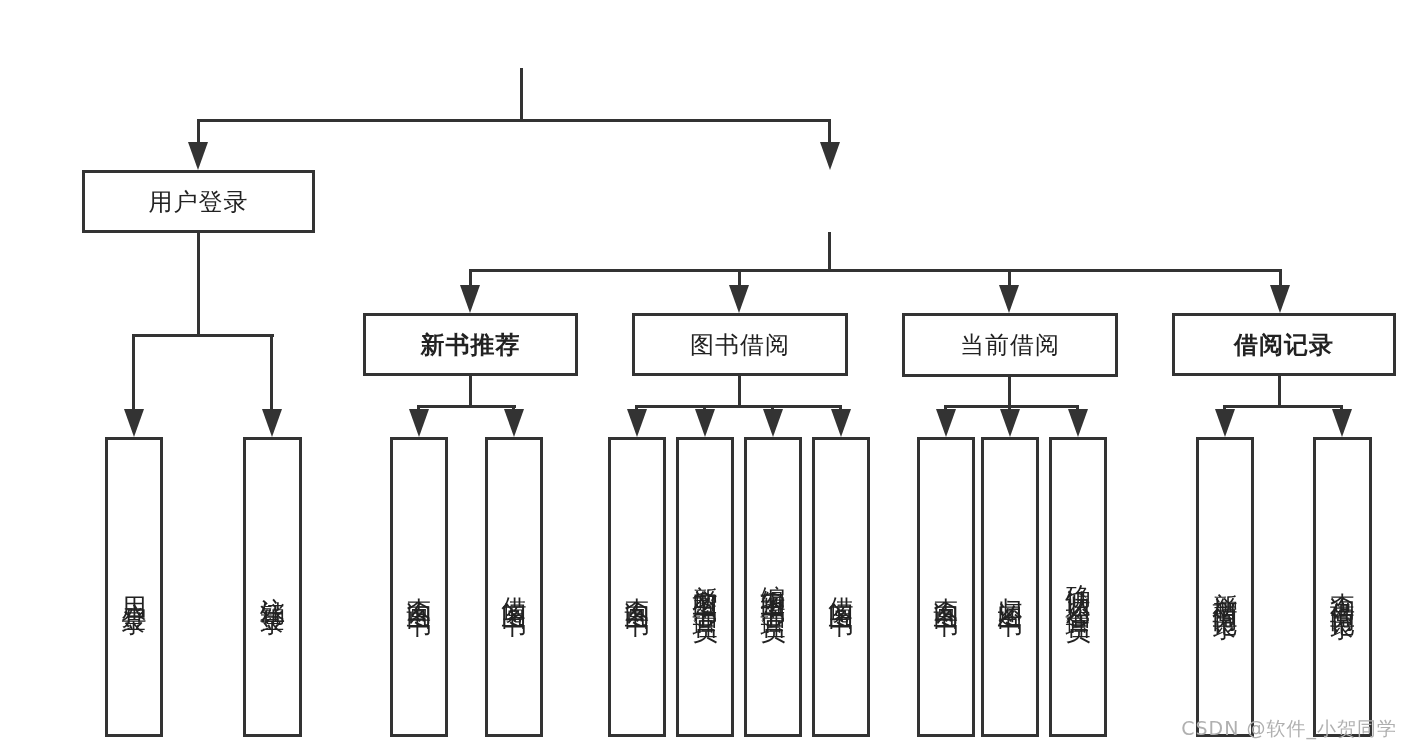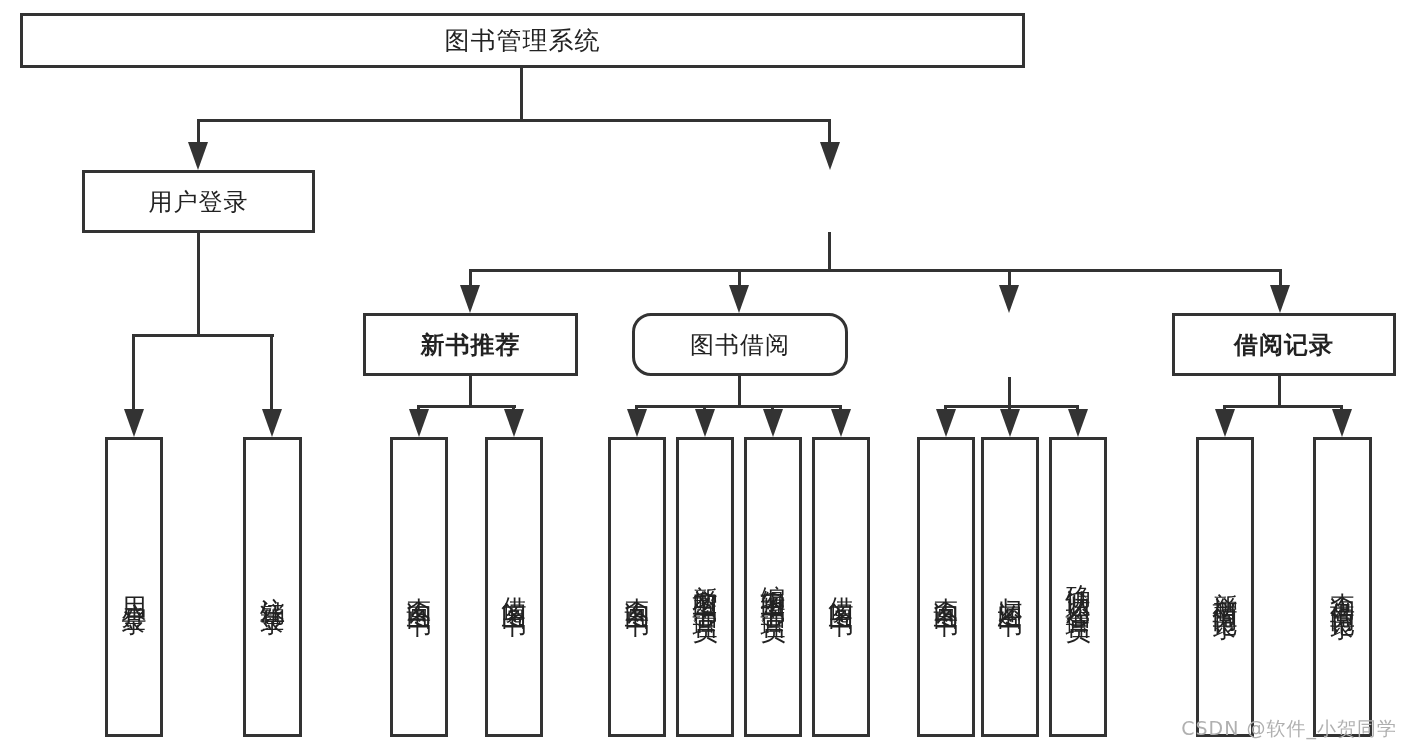--- a/index.html
+++ b/index.html
@@ -52,23 +52,20 @@
     color: #b0b0b0;
     letter-spacing: 1px;
     white-space: nowrap;
   }
 </style>
 </head>
 <body>
 
 <div class="canvas">
 
-  <div class="box" style="left:20px; top:13px; width:1005px; height:55px;">
-    <span class="h-label root-label">图书管理系统</span>
-  </div>
 
   <div class="line" style="left:520px; top:68px; width:3px; height:54px;"></div>
   <div class="line" style="left:197px; top:119px; width:634px; height:3px;"></div>
   <div class="line" style="left:197px; top:119px; width:3px; height:32px;"></div>
   <div class="line" style="left:828px; top:119px; width:3px; height:32px;"></div>
   <div class="arrow" style="left:188px; top:142px;"></div>
   <div class="arrow" style="left:820px; top:142px;"></div>
 
   <div class="box" style="left:82px; top:170px; width:233px; height:63px;">
     <span class="h-label">用户登录</span>
@@ -88,22 +85,25 @@
   <div class="line" style="left:1008px; top:269px; width:3px; height:22px;"></div>
   <div class="line" style="left:1279px; top:269px; width:3px; height:22px;"></div>
   <div class="arrow" style="left:460px; top:285px;"></div>
   <div class="arrow" style="left:729px; top:285px;"></div>
   <div class="arrow" style="left:999px; top:285px;"></div>
   <div class="arrow" style="left:1270px; top:285px;"></div>
 
   <div class="box" style="left:363px; top:313px; width:215px; height:63px;font-weight:bold;">
     <span class="h-label">新书推荐</span>
   </div>
-  <div class="box" style="left:632px; top:313px; width:216px; height:63px;border-radius:19px;">
+  <div class="box" style="left:632px; top:313px; width:216px; height:63px;">
     <span class="h-label">图书借阅</span>
+  </div>
+  <div class="box" style="left:902px; top:313px; width:216px; height:64px;">
+    <span class="h-label">当前借阅</span>
   </div>
   <div class="box" style="left:1172px; top:313px; width:224px; height:63px;font-weight:bold;">
     <span class="h-label">借阅记录</span>
   </div>
 
   <div class="line" style="left:469px; top:376px; width:3px; height:32px;"></div>
   <div class="line" style="left:417px; top:405px; width:99px; height:3px;"></div>
   <div class="line" style="left:417px; top:405px; width:3px; height:12px;"></div>
   <div class="line" style="left:512px; top:405px; width:3px; height:12px;"></div>
   <div class="arrow" style="left:409px; top:409px;"></div>

